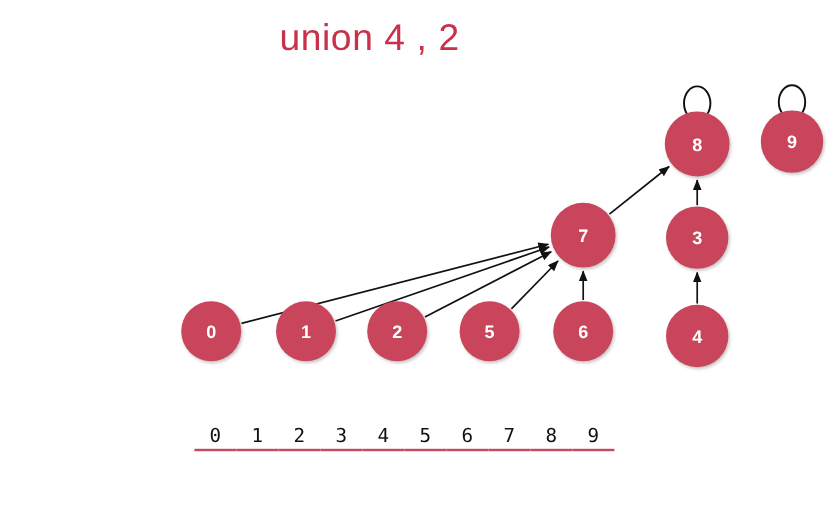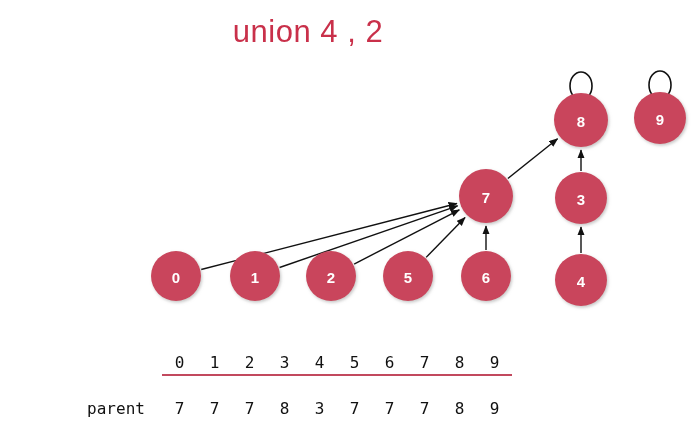--- a/index.html
+++ b/index.html
@@ -197,30 +197,17 @@
             <td class="cell"></td>
             <td class="cell"></td>
             <td class="cell"></td>
             <td class="cell"></td>
             <td class="cell"></td>
             <td class="cell"></td>
             <td class="cell"></td>
             <td class="cell"></td>
             <td class="cell"></td>
           </tr>
-        <tr class="parent-row">
-          <td class="rowlabel">parent</td>
-        <td class="cell">7</td>
-            <td class="cell">7</td>
-            <td class="cell">7</td>
-            <td class="cell">8</td>
-            <td class="cell">3</td>
-            <td class="cell">7</td>
-            <td class="cell">7</td>
-            <td class="cell">7</td>
-            <td class="cell">8</td>
-            <td class="cell">9</td>
-          </tr>
       </tbody>
     </table>
   </div>
 
 </div>
 
 </body></html>

